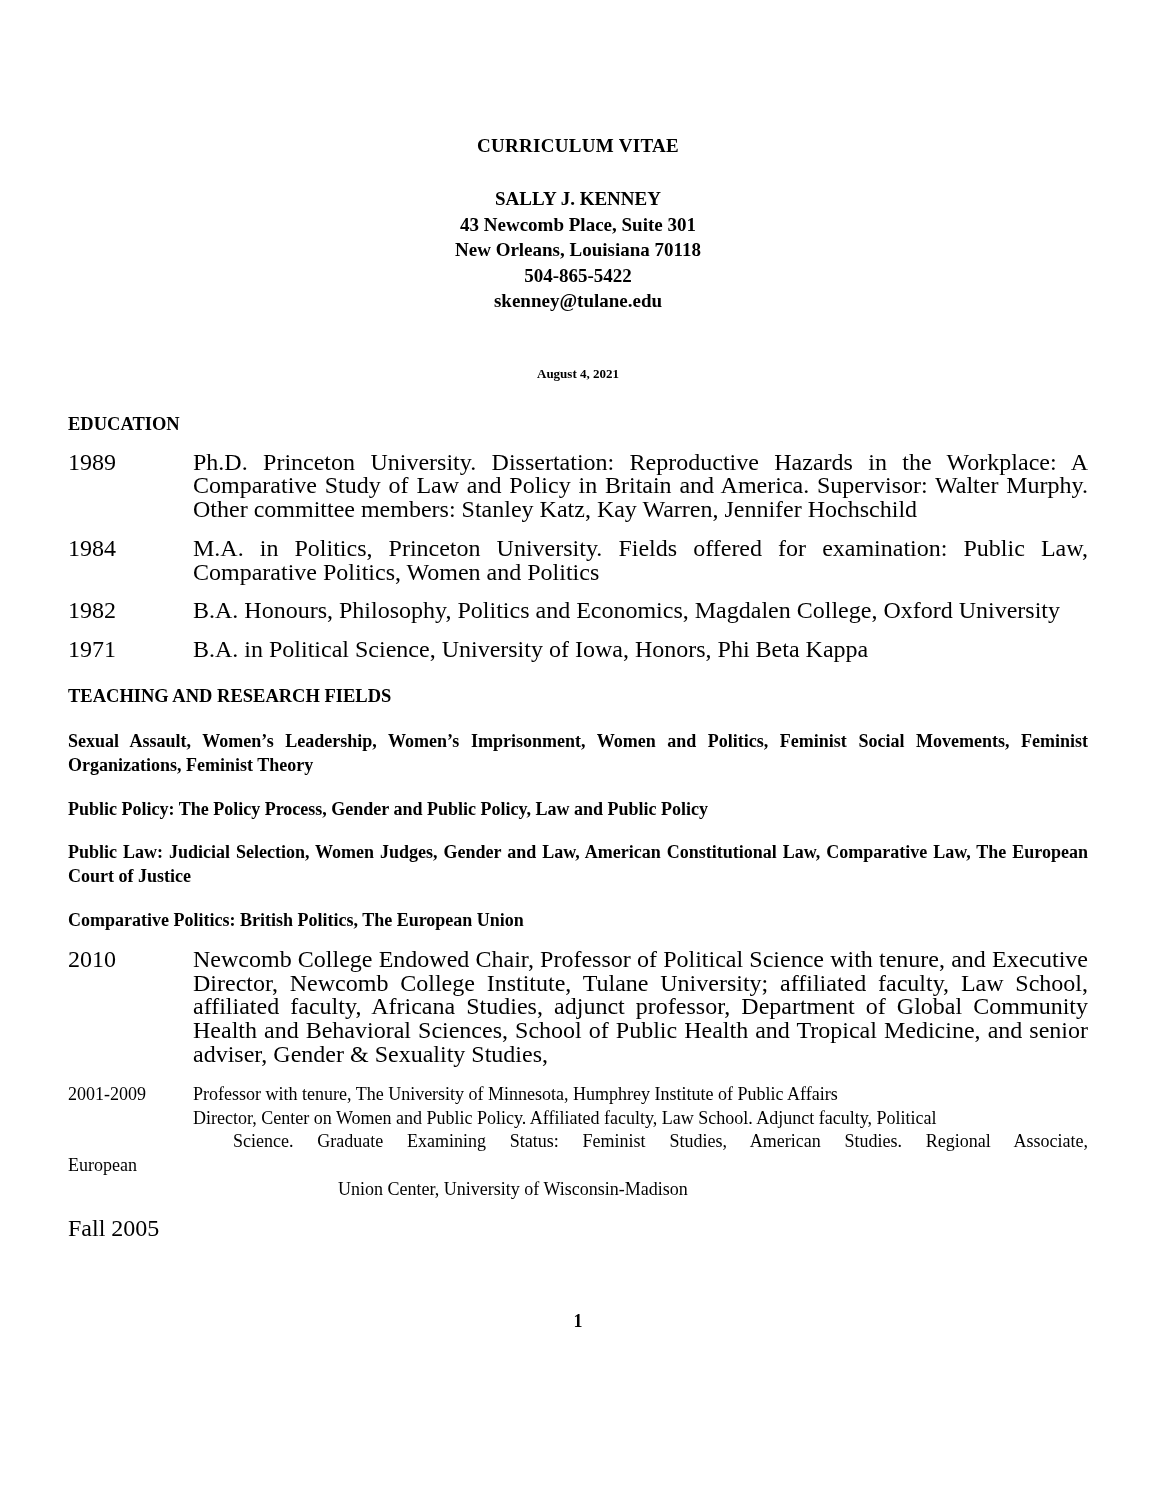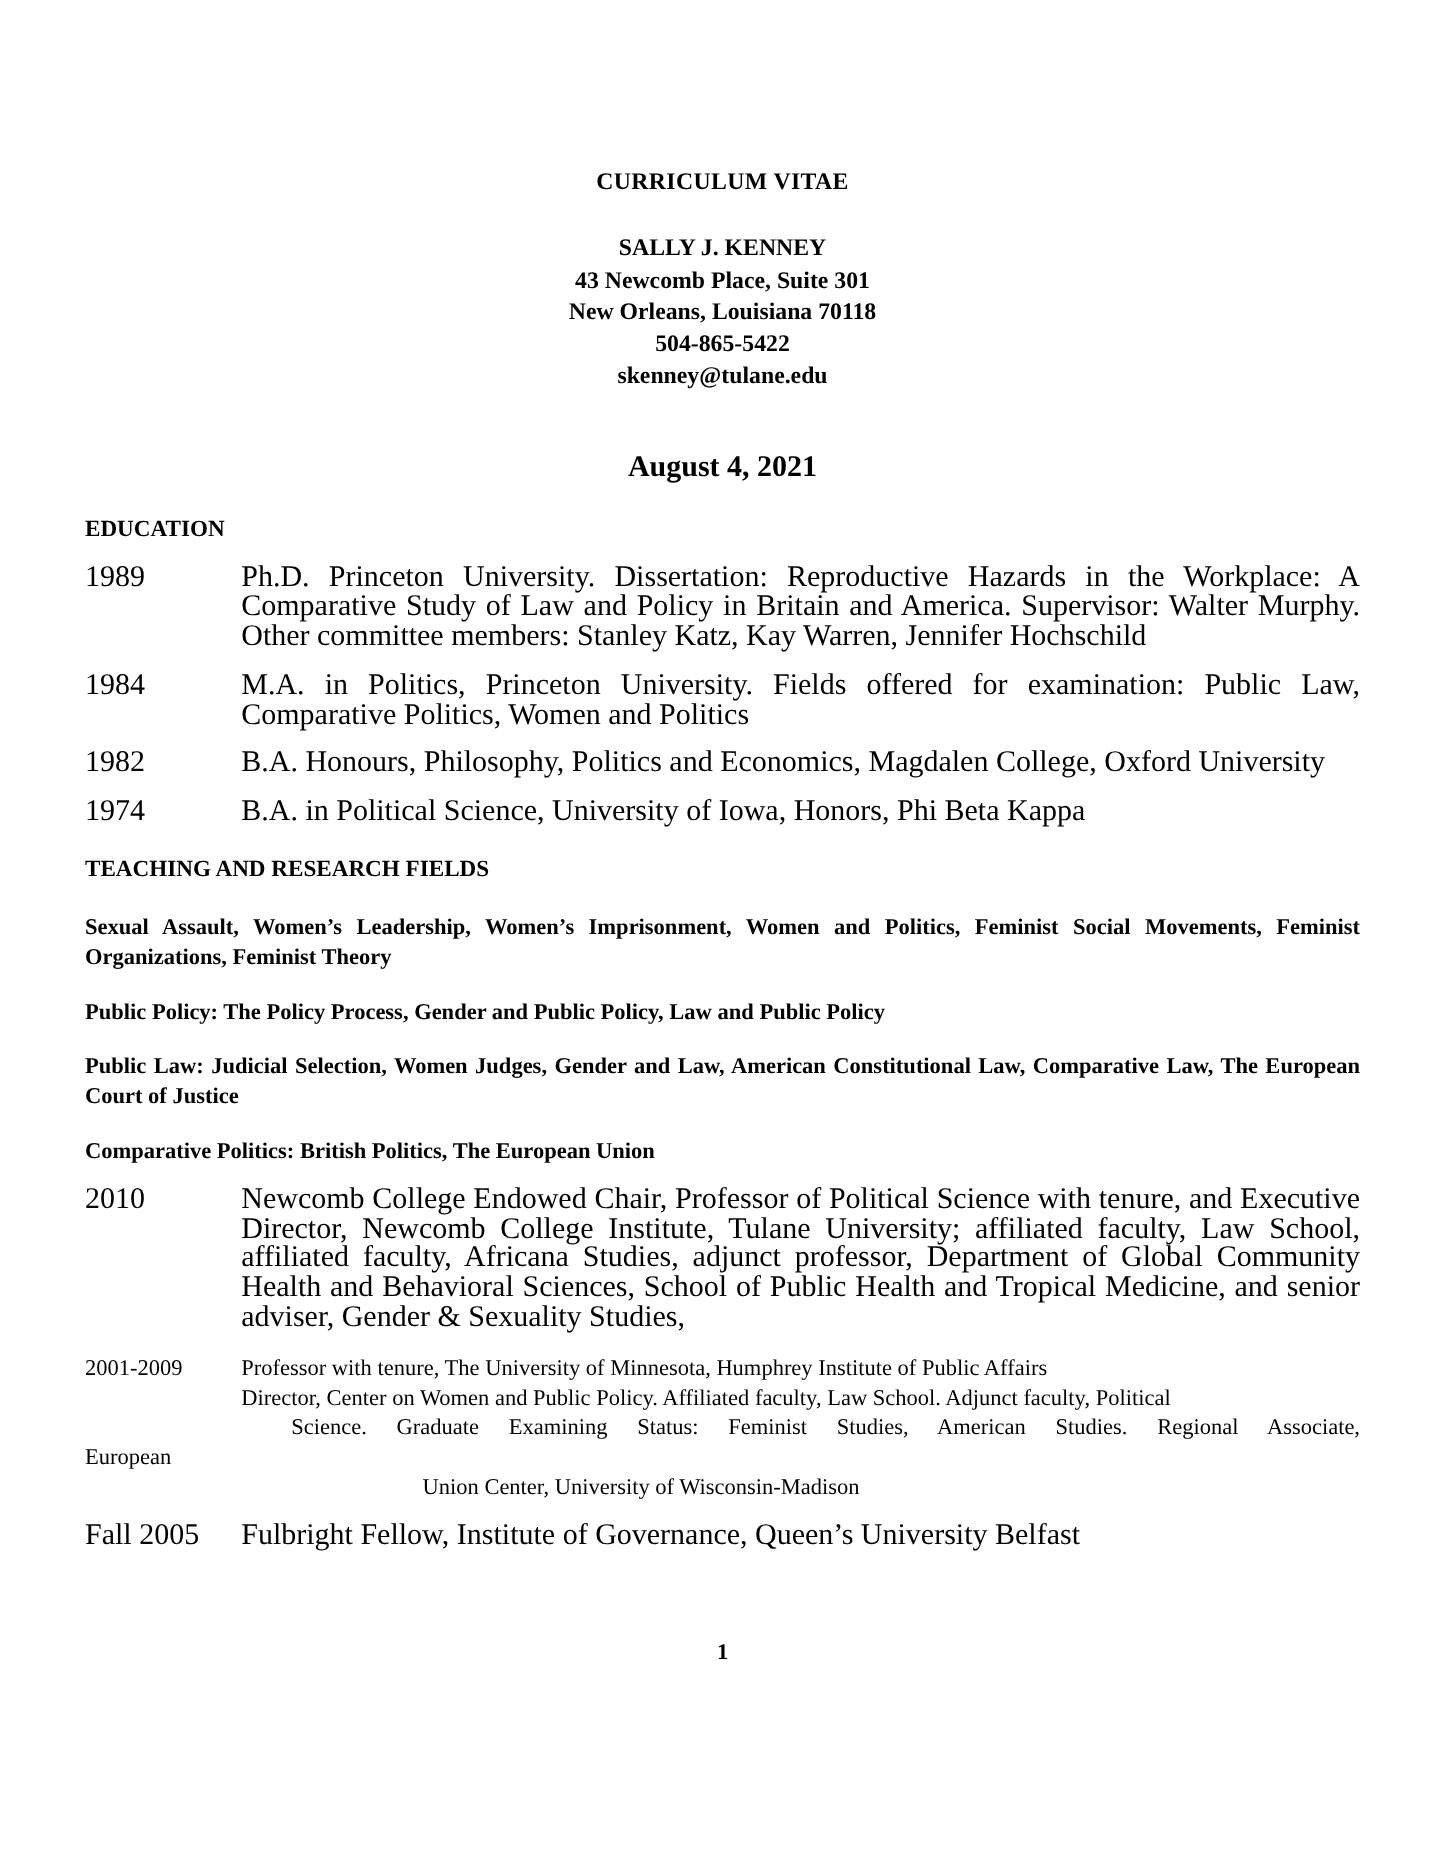--- a/index.html
+++ b/index.html
@@ -45,21 +45,21 @@
     padding-top: 28px;
   }
   .contact-block .line {
     display: block;
     white-space: pre;
   }
 
   .doc-date {
     text-align: center;
     font-weight: bold;
-    font-size: 24px;
+    font-size: 13px;
     line-height: 24px;
     margin: 0;
     padding-top: 48px;
   }
 
   
   .section-heading {
     font-weight: bold;
     font-size: 18.5px;
     line-height: 24px;
@@ -188,21 +188,21 @@
     <div class="entry-year">1984</div>
     <div class="entry-body">M.A. in Politics, Princeton University.  Fields offered for examination:  Public Law, Comparative Politics, Women and Politics</div>
   </div>
 
   <div class="entry">
     <div class="entry-year">1982</div>
     <div class="entry-body">B.A. Honours, Philosophy, Politics and Economics, Magdalen College, Oxford University</div>
   </div>
 
   <div class="entry">
-    <div class="entry-year">1974</div>
+    <div class="entry-year">1971</div>
     <div class="entry-body">B.A. in Political Science, University of Iowa, Honors, Phi Beta Kappa</div>
   </div>
 
   <div class="section-heading tight">TEACHING AND RESEARCH FIELDS</div>
 
   <p class="para first">Sexual Assault, Women’s Leadership, Women’s Imprisonment, Women and Politics, Feminist Social Movements, Feminist Organizations, Feminist Theory</p>
   <p class="para">Public Policy: The Policy Process, Gender and Public Policy, Law and Public Policy</p>
   <p class="para">Public Law: Judicial Selection, Women Judges, Gender and Law, American Constitutional Law, Comparative Law, The European Court of Justice</p>
   <p class="para">Comparative Politics: British Politics, The European Union</p>
 
@@ -216,18 +216,17 @@
     <span class="irr-year">2001-2009</span>
     <span class="irr-year2">European</span>
     <span class="irr-line l1">Professor with tenure, The University of Minnesota, Humphrey Institute of Public Affairs</span>
     <span class="irr-line l2">Director, Center on Women and Public Policy.  Affiliated faculty, Law School.  Adjunct faculty, Political</span>
     <span class="irr-line l3 stretch">Science.   Graduate Examining Status: Feminist Studies, American Studies.   Regional Associate,</span>
     <span class="irr-line l4">Union Center, University of Wisconsin-Madison</span>
   </div>
 
   <div class="entry">
     <div class="entry-year">Fall 2005</div>
-    <div class="entry-body">Fulbright Fellow, Institute of Governance, Queen’s University Belfast</div>
   </div>
 
   <div class="page-number">1</div>
 
 </div>
 
 </body></html>

